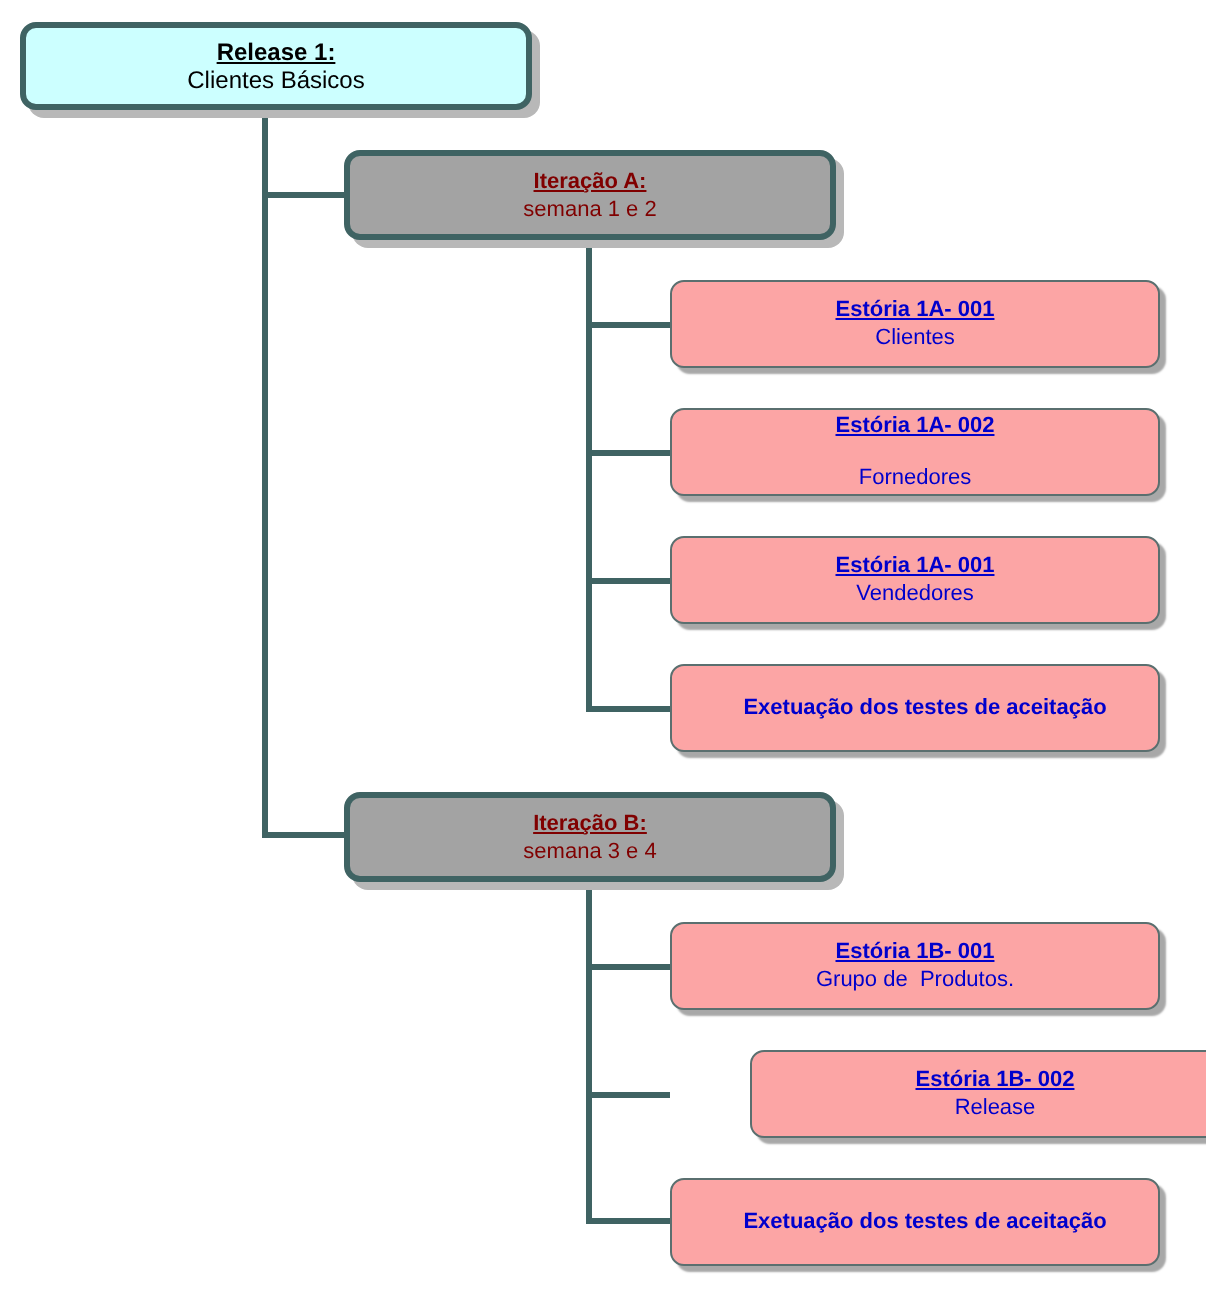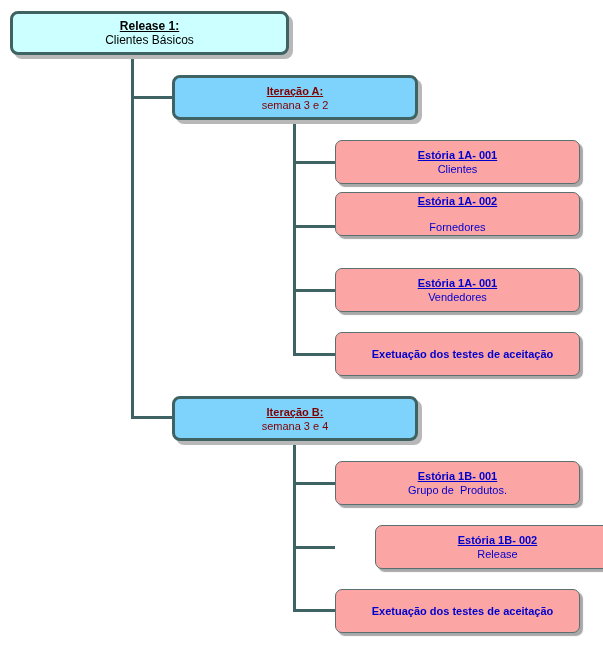--- a/index.html
+++ b/index.html
@@ -6,22 +6,22 @@
     body { width: 603px; height: 647px; position: relative; overflow: hidden;
            font-family: "Liberation Sans", sans-serif; }
     .node {
       position: absolute; box-sizing: border-box;
       border: 3px solid #3f6363; border-radius: 8px;
       display: flex; flex-direction: column; align-items: center; justify-content: center;
       text-align: center; line-height: 14px;
       box-shadow: 4px 4px 0 #b8b8b8;
     }
     .node.thin { border-width: 1px; border-color: #5a6f6f; border-radius: 7px; box-shadow: 3px 3px 1px #a8a8a8; }
-    .release { left: 10px; top: 11px; width: 279px; height: 44px; background: #ccffff; color: #000; }
-    .iter { left: 172px; width: 246px; height: 45px; background: #7dd3fc; color: #800000; }
+    .release { left: 10px; top: 11px; width: 256px; height: 44px; background: #ccffff; color: #000; }
+    .iter { left: 172px; width: 246px; height: 45px; background: #a3a3a3; color: #800000; }
     .story { left: 335px; width: 245px; height: 44px; background: #fca5a5; color: #0000cc; }
     .title { font-weight: bold; text-decoration: underline; font-size: 11px; }
     .release .title { font-size: 12px; }
     .sub { font-size: 11px; }
     .release .sub { font-size: 12px; }
     .action { font-weight: bold; font-size: 11px; margin-left: 10px; }
     .line { position: absolute; background: #3f6363; }
   </style>
 </head>
 <body>
@@ -41,28 +41,28 @@
 <div class="line" style="left:293px; top:546px; width:42px; height:3px;"></div>
 <div class="line" style="left:293px; top:609px; width:42px; height:3px;"></div>
 
 <div class="node release">
   <span class="title">Release 1:</span>
   <span class="sub">Clientes Básicos</span>
 </div>
 
 <div class="node iter" style="top:75px;">
   <span class="title">Iteração A:</span>
-  <span class="sub">semana 3 e 2</span>
+  <span class="sub">semana 1 e 2</span>
 </div>
 
 <div class="node thin story" style="top:140px;">
   <span class="title">Estória 1A- 001</span>
   <span class="sub">Clientes</span>
 </div>
-<div class="node thin story" style="top:192px;gap:12px;">
+<div class="node thin story" style="top:204px;gap:12px;">
   <span class="title">Estória 1A- 002</span>
   <span class="sub">Fornedores</span>
 </div>
 <div class="node thin story" style="top:268px;">
   <span class="title">Estória 1A- 001</span>
   <span class="sub">Vendedores</span>
 </div>
 <div class="node thin story" style="top:332px;">
   <span class="action">Exetuação dos testes de aceitação</span>
 </div>

